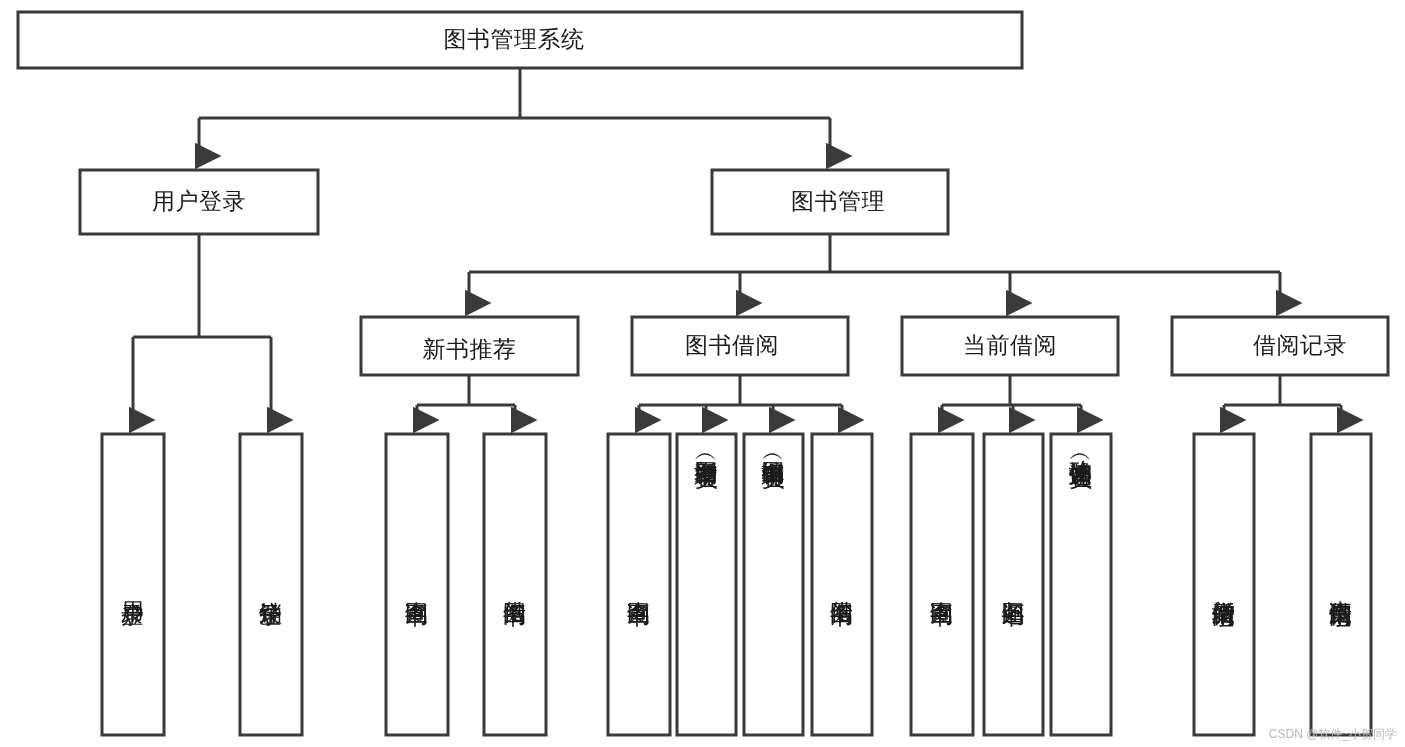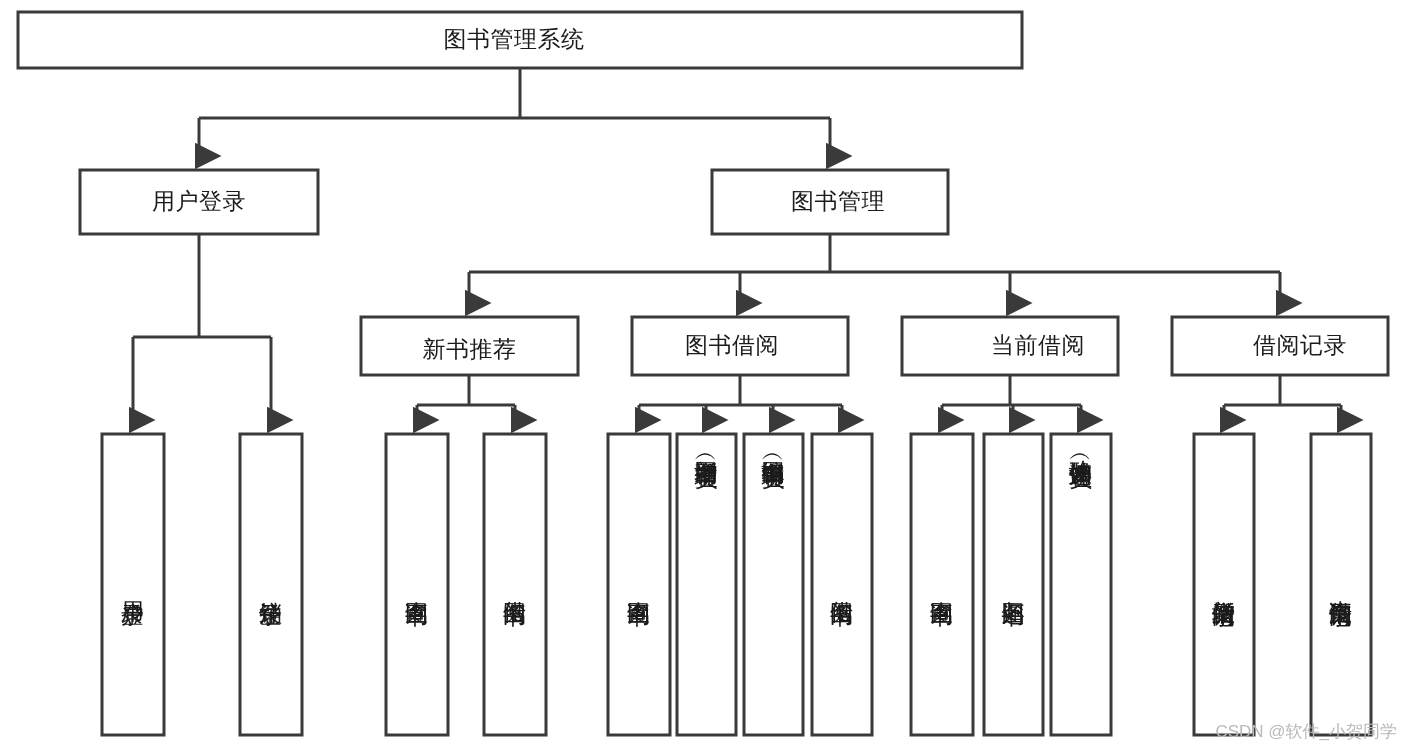--- a/index.html
+++ b/index.html
@@ -62,21 +62,21 @@
     line-height: 1.22;
     writing-mode: vertical-rl;
     text-orientation: upright;
     letter-spacing: 1px;
     pointer-events: none;
   }
   .watermark {
     position: absolute;
     right: 8px;
     bottom: 4px;
-    font-size: 17px;
+    font-size: 12px;
     color: #b9b9b9;
     white-space: nowrap;
     user-select: none;
   }
 </style>
 </head>
 <body>
 
 <div id="diagram-root">
 
@@ -156,21 +156,21 @@
     <path class="connector" d="M 1341 405 L 1341 420" marker-end="url(#arrow)"></path>
   </svg>
 
   <div class="node-label-h" style="left:18px; top:12px; width:992px; height:56px;">图书管理系统</div>
 
   <div class="node-label-h" style="left:80px; top:170px; width:238px; height:64px;">用户登录</div>
   <div class="node-label-h" style="left:712px; top:170px; width:252px; height:64px;">图书管理</div>
 
   <div class="node-label-h" style="left:361px; top:317px; width:217px; height:66px;">新书推荐</div>
   <div class="node-label-h" style="left:632px; top:317px; width:200px; height:58px;">图书借阅</div>
-  <div class="node-label-h" style="left:902px; top:317px; width:216px; height:58px;padding-left:28px;">当前借阅</div>
+  <div class="node-label-h" style="left:902px; top:317px; width:216px; height:58px;">当前借阅</div>
   <div class="node-label-h" style="left:1172px; top:317px; width:216px; height:58px;padding-left:20px;">借阅记录</div>
 
   <div class="node-label-v" style="left:102px; top:434px; width:62px; height:301px;">用户登录</div>
   <div class="node-label-v" style="left:240px; top:434px; width:62px; height:301px;">注销登录</div>
 
   <div class="node-label-v" style="left:386px; top:434px; width:62px; height:301px;">查询图书</div>
   <div class="node-label-v" style="left:484px; top:434px; width:62px; height:301px;">借阅图书</div>
 
   <div class="node-label-v" style="left:608px; top:434px; width:62px; height:301px;">查询图书</div>
   <div class="node-label-v" style="left:677px; top:434px; width:59px; height:301px; justify-content:flex-start; padding-top:8px; box-sizing:border-box;">新增图书（管理员）</div>

